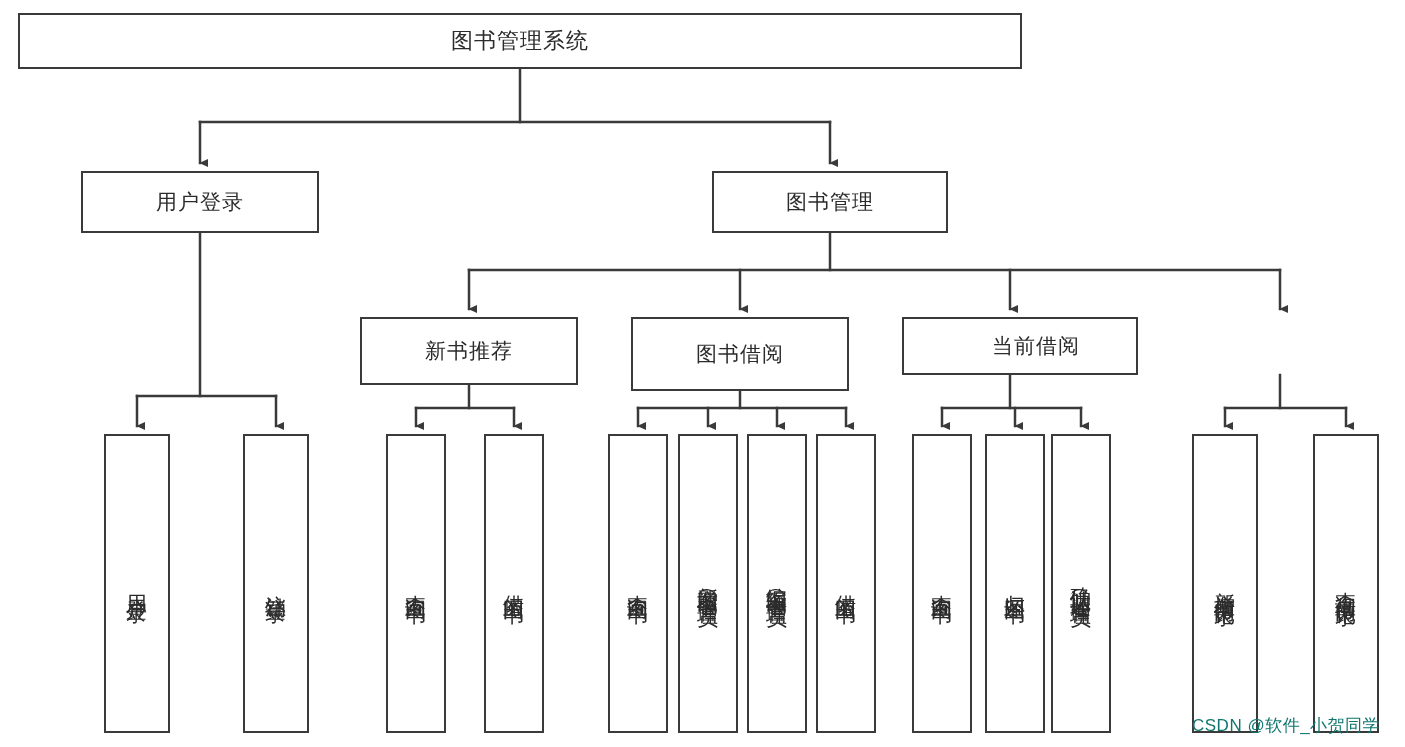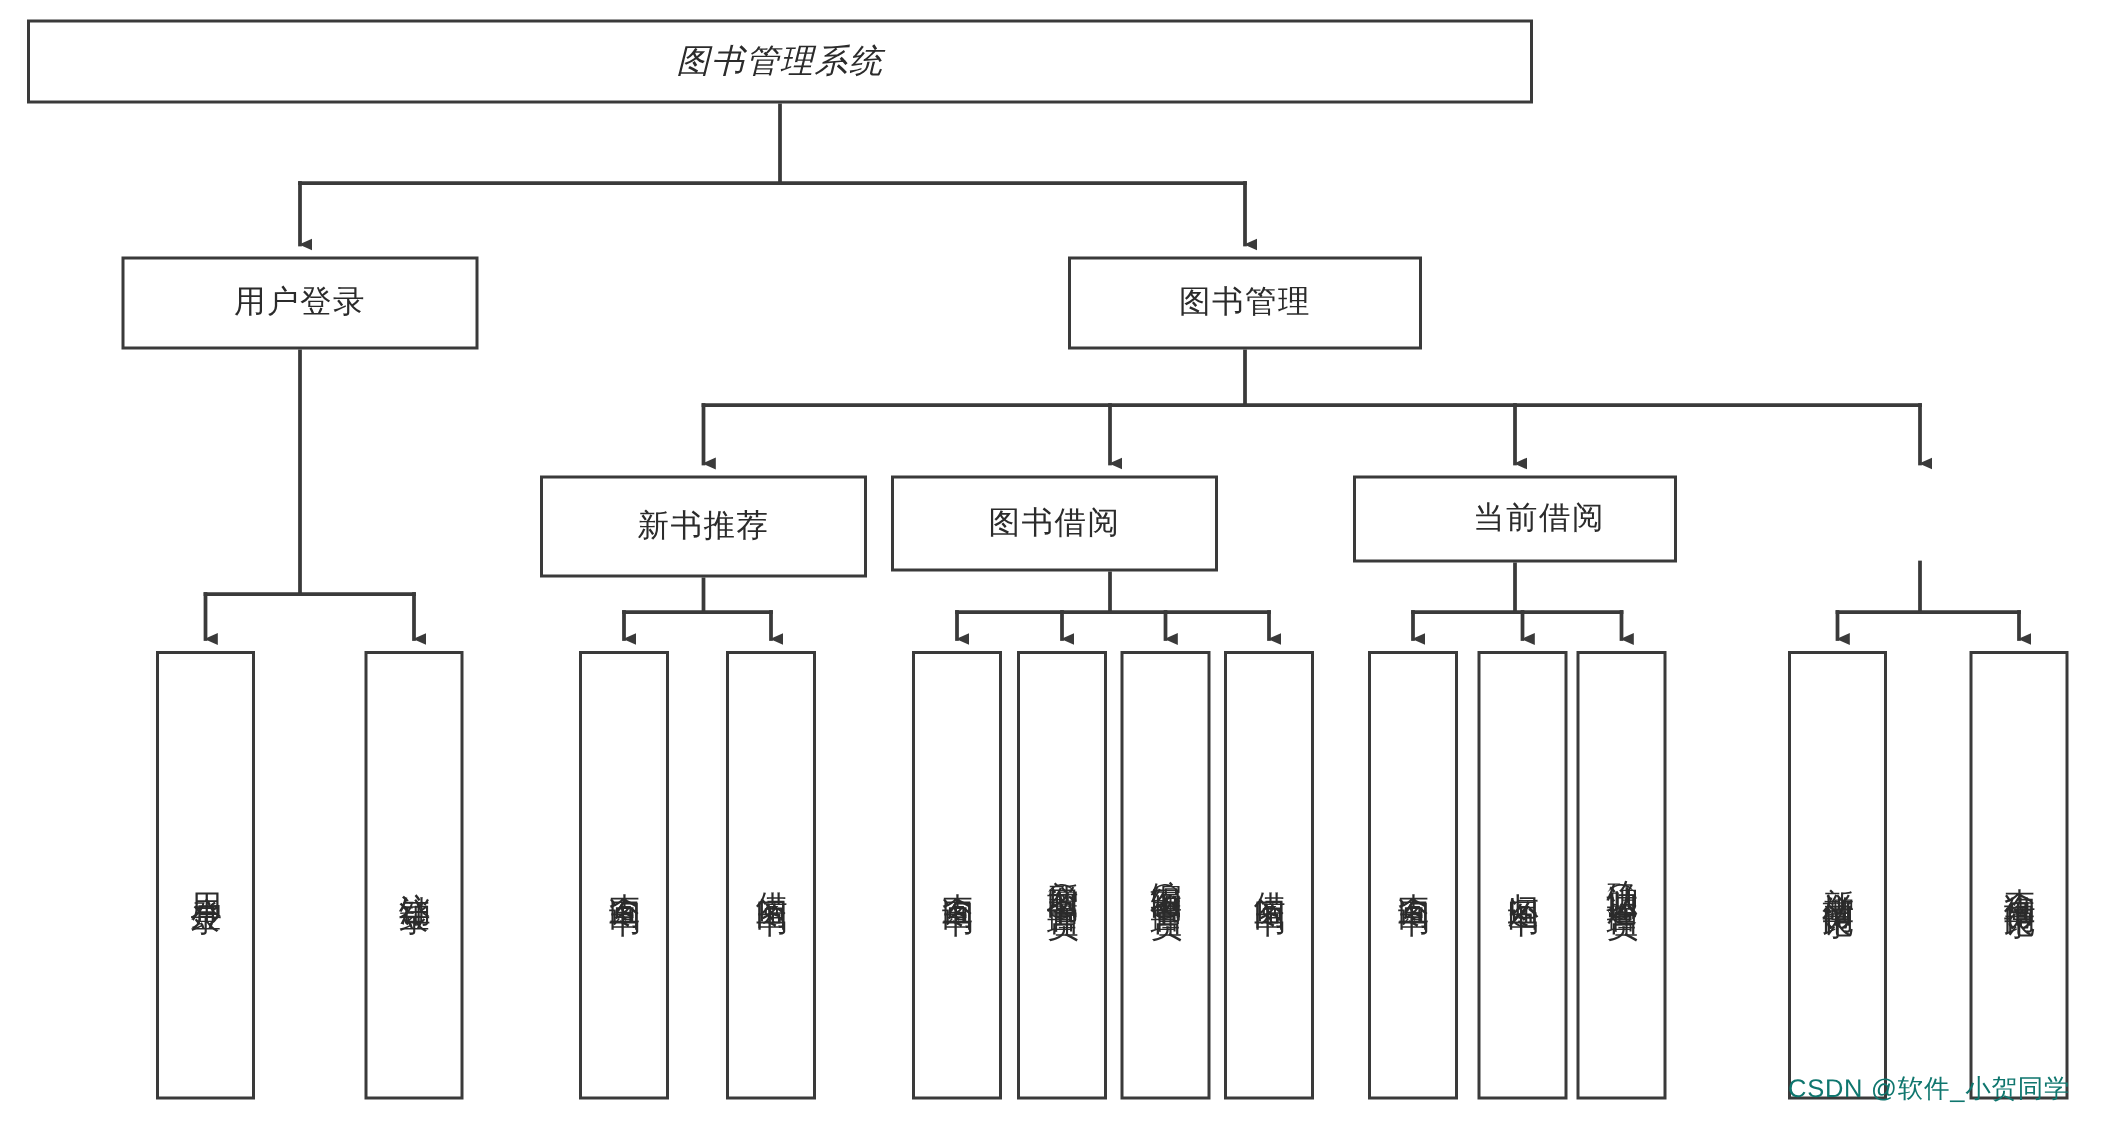--- a/index.html
+++ b/index.html
@@ -44,21 +44,20 @@
     text-orientation: upright;
     font-size: 21px;
     letter-spacing: 3px;
     line-height: 1.1;
     padding-top: 4px;
     padding-bottom: 4px;
     white-space: nowrap;
   }
   .node-box.root {
     font-size: 22px;
-    font-style: italic;
   }
   .watermark {
     position: absolute;
     color: #0f766e;
     font-size: 17px;
     letter-spacing: 0.5px;
     white-space: nowrap;
     user-select: none;
   }
 </style>
@@ -116,22 +115,22 @@
       <path d="M 1346,408 L 1346,426" marker-end="url(#arrowhead)"></path>
     </g>
   </svg>
 
   <div class="node-box horiz root" style="left: 18px; top: 13px; width: 1004px; height: 56px;">图书管理系统</div>
 
   <div class="node-box horiz" style="left: 81px; top: 171px; width: 238px; height: 62px;">用户登录</div>
   <div class="node-box horiz" style="left: 712px; top: 171px; width: 236px; height: 62px;">图书管理</div>
 
   <div class="node-box horiz" style="left: 360px; top: 317px; width: 218px; height: 68px;">新书推荐</div>
-  <div class="node-box horiz" style="left: 594px; top: 317px; width: 218px; height: 64px;">图书借阅</div>
-  <div class="node-box horiz" style="left: 902px; top: 317px; width: 216px; height: 58px; padding-left: 32px;">当前借阅</div>
+  <div class="node-box horiz" style="left: 631px; top: 317px; width: 218px; height: 74px;">图书借阅</div>
+  <div class="node-box horiz" style="left: 902px; top: 317px; width: 236px; height: 58px; padding-left: 32px;">当前借阅</div>
 
   <div class="node-box vert" style="left: 104px; top: 434px; width: 66px; height: 299px;">用户登录</div>
   <div class="node-box vert" style="left: 243px; top: 434px; width: 66px; height: 299px;">注销登录</div>
   <div class="node-box vert" style="left: 386px; top: 434px; width: 60px; height: 299px;">查询图书</div>
   <div class="node-box vert" style="left: 484px; top: 434px; width: 60px; height: 299px;">借阅图书</div>
   <div class="node-box vert" style="left: 608px; top: 434px; width: 60px; height: 299px;">查询图书</div>
   <div class="node-box vert" style="left: 678px; top: 434px; width: 60px; height: 299px;">新增图书（管理员）</div>
   <div class="node-box vert" style="left: 747px; top: 434px; width: 60px; height: 299px;">编辑图书（管理员）</div>
   <div class="node-box vert" style="left: 816px; top: 434px; width: 60px; height: 299px;">借阅图书</div>
   <div class="node-box vert" style="left: 912px; top: 434px; width: 60px; height: 299px;">查询图书</div>

